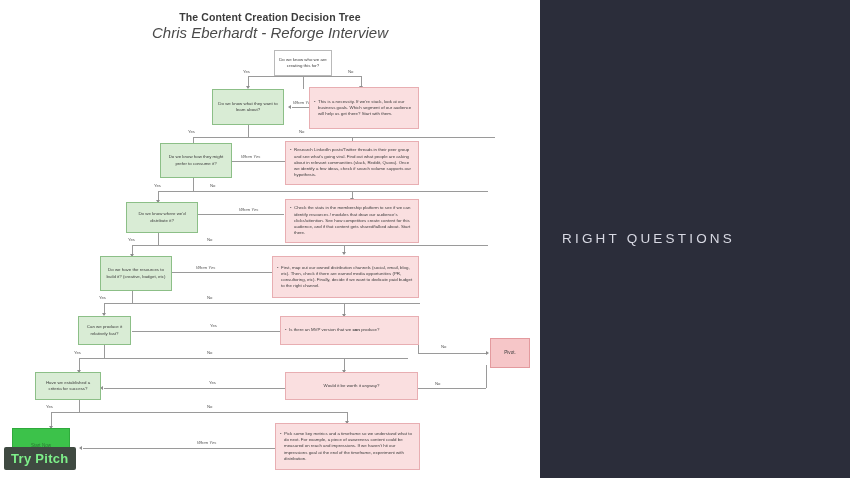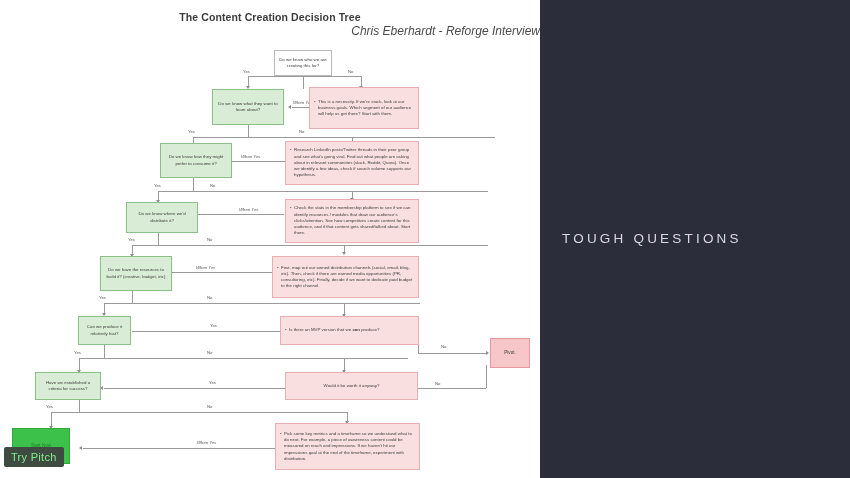--- a/index.html
+++ b/index.html
@@ -63,22 +63,22 @@
     font-size: 10.5px;
     font-weight: bold;
     color: #3b3b3b;
     letter-spacing: 0.1px;
   }
   .chart-subtitle {
     position: absolute;
     left: 0;
     top: 24px;
     width: 540px;
-    text-align: right;
-    font-size: 12px;
+    text-align: center;
+    font-size: 15px;
     font-style: italic;
     color: #4a4a4a;
   }
 
   
   .node {
     position: absolute;
     box-sizing: border-box;
     display: flex;
     align-items: center;
@@ -125,22 +125,22 @@
     border: 1px solid #2faa3c;
     color: #2a7a32;
     font-size: 4.6px;
   }
 
   
   .tooltip {
     position: absolute;
     background: #3f4a41;
     color: #7ef08a;
-    font-size: 11px;
-    font-weight: normal;
+    font-size: 13px;
+    font-weight: bold;
     padding: 4px 7px;
     border-radius: 2px;
     letter-spacing: 0.3px;
     white-space: nowrap;
   }
 
   
   .edge {
     position: absolute;
     background: #9a9a9a;
@@ -352,17 +352,17 @@
     </div>
 
     <div class="tooltip" style="left:4px; top:447px;">
       <span>Try Pitch</span>
     </div>
 
   </div>
 
   <div id="side-panel">
     <div class="panel-text">
-      <div>TOUGH QUESTIONS</div>
+      <div>RIGHT QUESTIONS</div>
     </div>
   </div>
 
 </div>
 
 </body></html>

